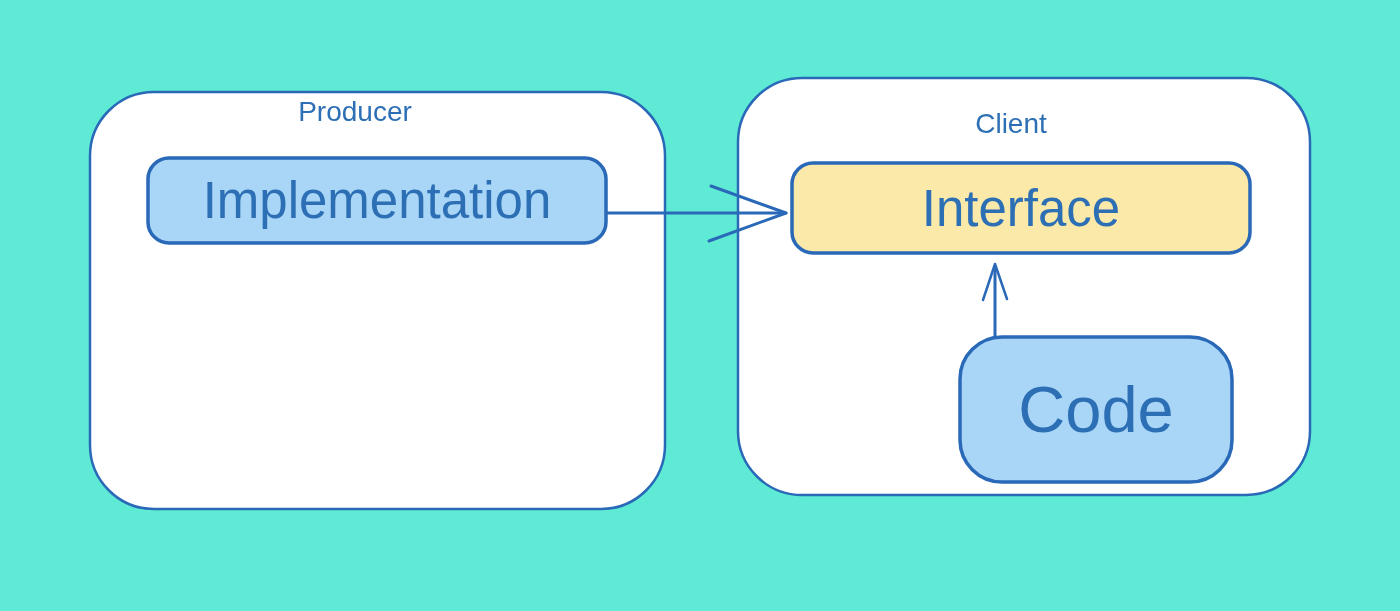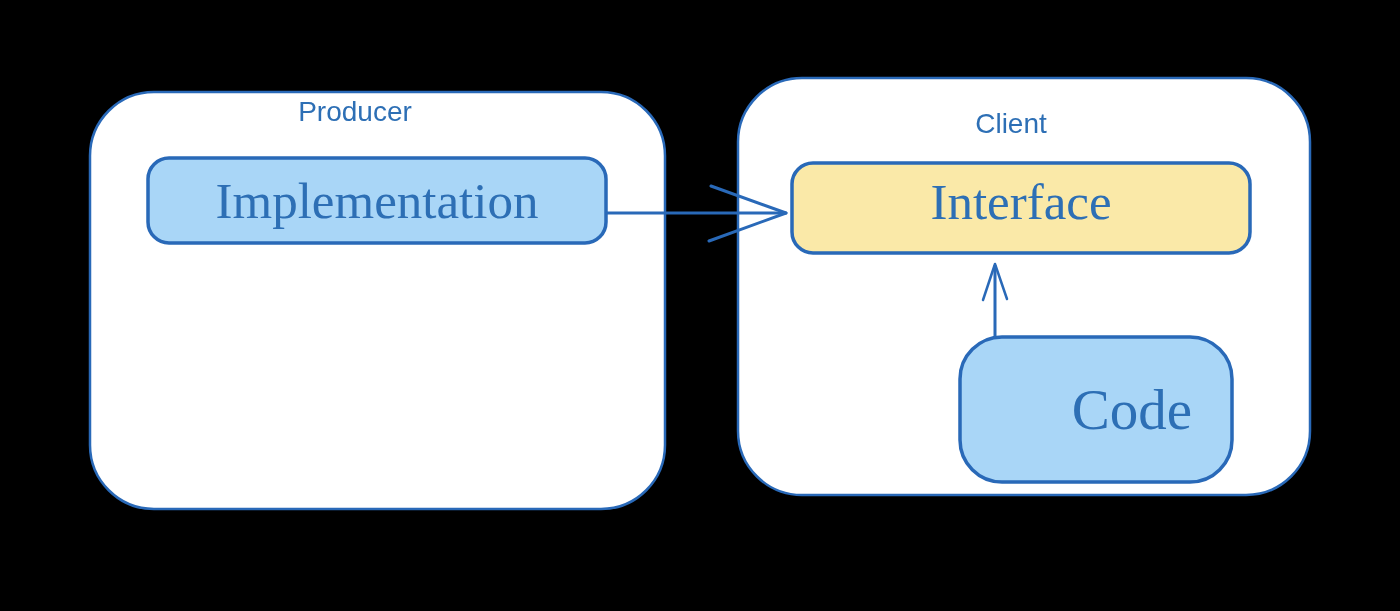--- a/index.html
+++ b/index.html
@@ -5,53 +5,51 @@
   html, body {
     margin: 0;
     padding: 0;
     background: #ffffff;
     font-family: "Liberation Sans", sans-serif;
   }
   .canvas {
     position: relative;
     width: 1400px;
     height: 611px;
-    background: #000000;
+    background: #5eead4;
     overflow: hidden;
   }
   .canvas svg {
     position: absolute;
     left: 0;
     top: 0;
   }
   .txt {
     position: absolute;
     color: #2d6fb5;
     white-space: nowrap;
     user-select: none;
   }
   .node-label {
     display: flex;
     align-items: center;
     justify-content: center;
     text-align: right;
-    font-family: Liberation Serif, serif;
   }
   .impl-label {
     left: 148px; top: 158px; width: 458px; height: 85px;
     font-size: 51px;
   }
   .iface-label {
-    left: 792px; top: 157px; width: 458px; height: 90px;
+    left: 792px; top: 163px; width: 458px; height: 90px;
     font-size: 51px;
   }
   .code-label {
     left: 960px; top: 337px; width: 272px; height: 145px;
-    font-size: 57px;
-    padding-left: 36px;
+    font-size: 65px;
   }
   .container-label {
     font-size: 28px;
     transform: translate(-50%, -50%);
   }
   .producer-label { left: 355px; top: 112px; }
   .client-label   { left: 1011px; top: 109px; margin-top: 15px; }
   .edge-label {
     left: 1012px; top: 303px;
     font-size: 37px;

